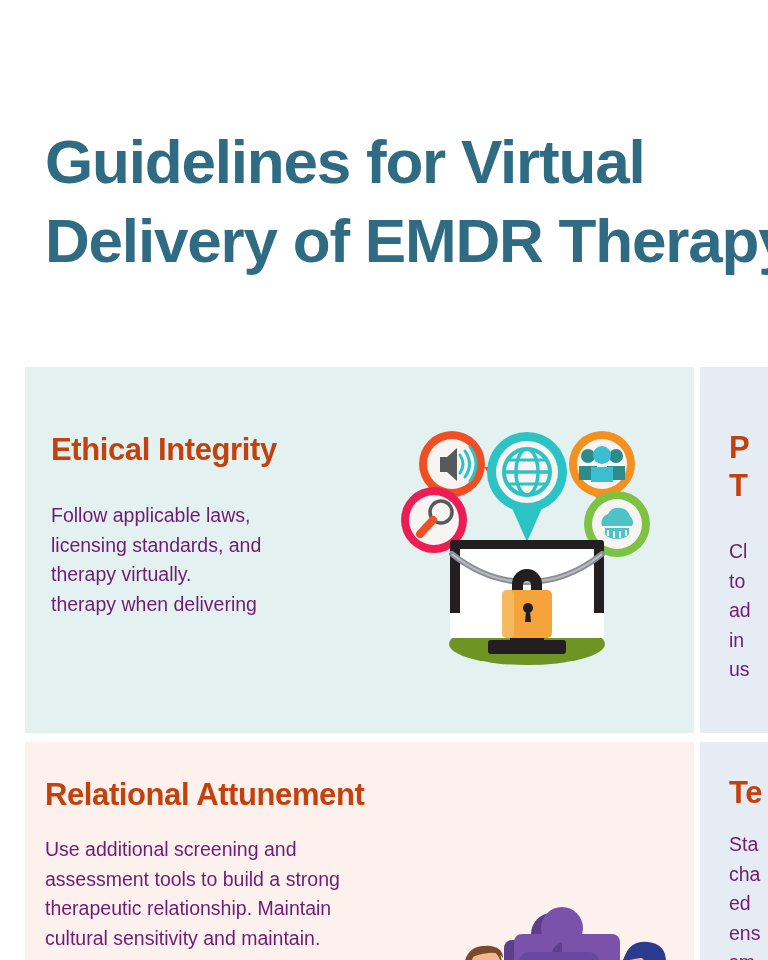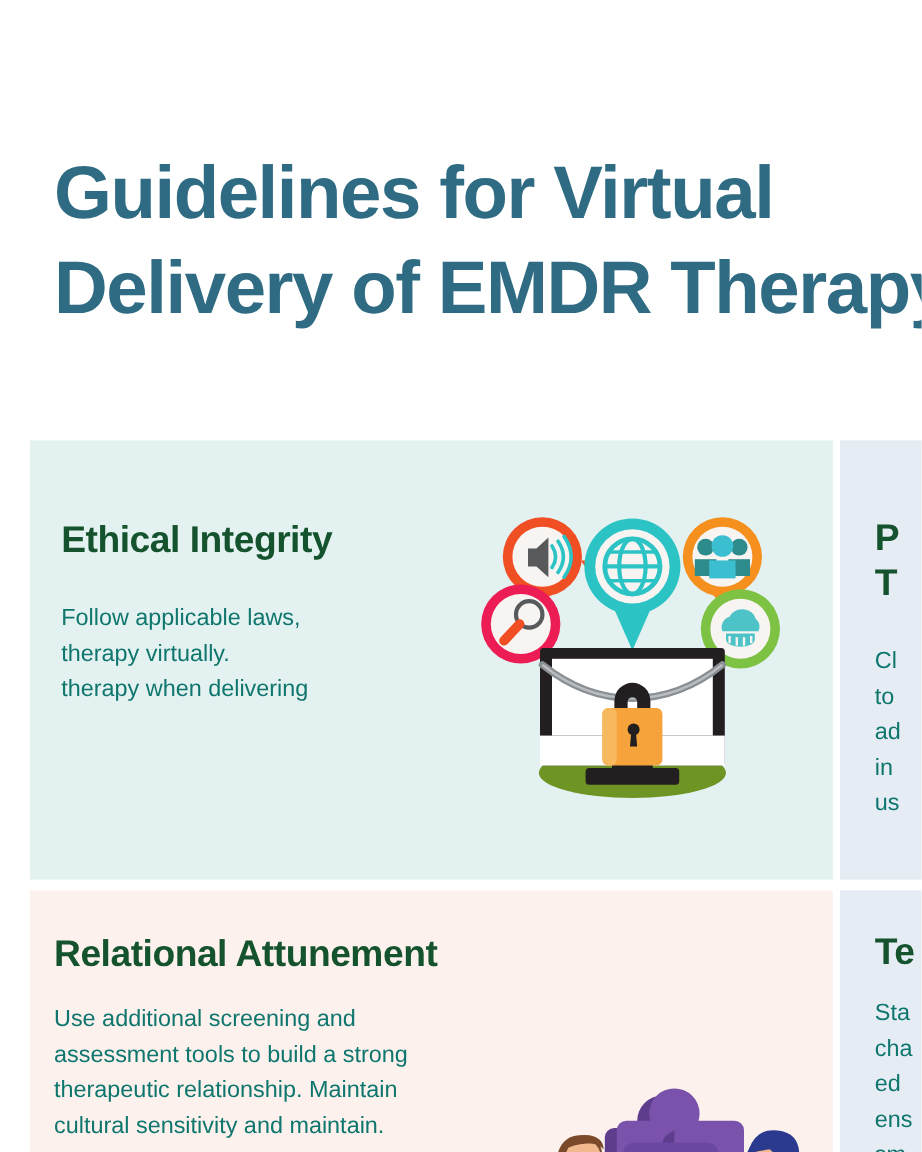--- a/index.html
+++ b/index.html
@@ -40,28 +40,28 @@
   .card.mint  { background:#e3f1f0; }
   .card.blue  { background:#e5ecf4; }
   .card.pink  { background:#fcf1ed; }
 
   .card-inner { position:absolute; left:26px; top:0; right:0; bottom:0; }
 
   .card-heading {
     font-size:31px;
     line-height:38px;
     font-weight:700;
-    color:#14532d;
+    color:#c2410c;
     letter-spacing:-0.4px;
     white-space:nowrap;
   }
   .card-body {
     font-size:19.5px;
     line-height:29.5px;
-    color:#0f766e;
+    color:#701a75;
     white-space:nowrap;
   }
 
   
   .c1 .card-heading { position:absolute; left:0; top:64px; }
   .c1 .card-body    { position:absolute; left:0; top:134px; }
 
   
   .c2 .card-inner  { left:29px; }
   .c2 .card-heading{ position:absolute; left:0; top:62px; }
@@ -91,20 +91,21 @@
     <div class="title-line">Delivery of EMDR Therapy</div>
   </div>
 
   <div class="grid">
 
     <div class="card mint c1">
       <div class="card-inner">
         <div class="card-heading">Ethical Integrity</div>
         <div class="card-body">
           <div>Follow applicable laws,</div>
+          <div>licensing standards, and</div>
           <div>therapy virtually.</div>
           <div>therapy when delivering</div>
         </div>
       </div>
 
       <svg class="illus1" viewBox="0 0 270 260">
 
         <ellipse cx="135" cy="232" rx="78" ry="21" fill="#6e9424"></ellipse>
 
         <g>

